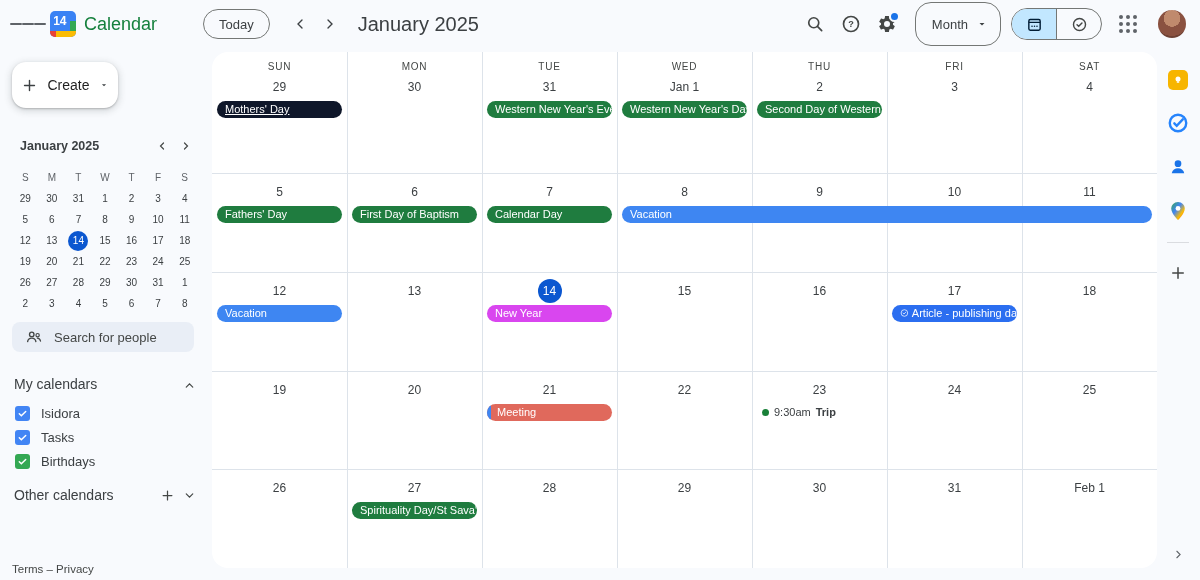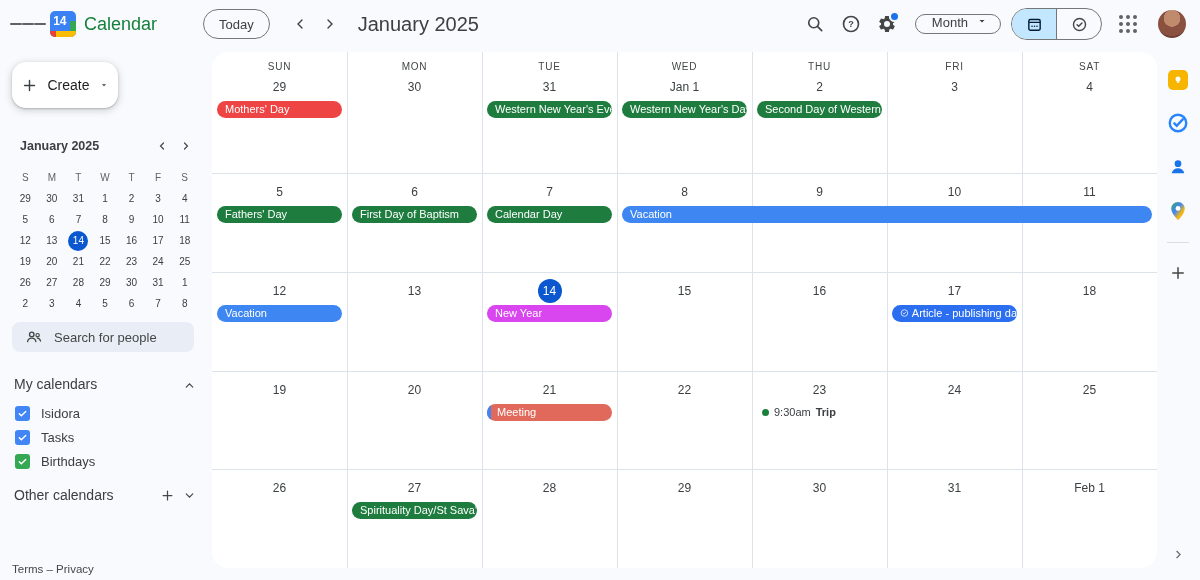--- a/index.html
+++ b/index.html
@@ -22,21 +22,21 @@
                font-weight:700;color:#fff;line-height:18px}
   .app-title{font-size:18px;margin-left:8px;color:#15803d}
   .today-btn{margin-left:46px;height:30px;padding:0 15px;border:1px solid #747775;border-radius:16px;
              font-size:13px;font-weight:500;color:#3c4043}
   .nav-arrows{display:flex;margin-left:16px;gap:2px}
   .nav-arrows .icon-btn{width:28px;height:28px}
   .page-title{font-size:20px;font-weight:400;margin-left:14px;white-space:nowrap}
   .tb-right{margin-left:auto;display:flex;align-items:center}
   .gear-dot{position:absolute;top:5px;right:5px;width:7px;height:7px;border-radius:50%;
             border:2px solid #f8fafd}
-  .month-btn{display:flex;gap:8px;height:20px;padding:0 12px 0 16px;
+  .month-btn{display:flex;align-items:center;gap:8px;height:44px;padding:0 12px 0 16px;
              border:1px solid #747775;border-radius:16px;font-size:13px;font-weight:500;margin:0 10px}
   .view-toggle{display:flex;height:30px;border:1px solid #747775;border-radius:16px;overflow:hidden}
   .view-toggle .half{width:44px;display:flex;align-items:center;justify-content:center}
   .view-toggle .half + .half{border-left:1px solid #747775}
   .apps-grid{display:grid;grid-template-columns:repeat(3,4px);grid-template-rows:repeat(3,4px);gap:3px}
   .apps-grid i{width:4px;height:4px;border-radius:50%;background:#5f6368}
   .avatar{width:28px;height:28px;border-radius:50%;margin-left:12px;flex:0 0 auto;
           background:radial-gradient(circle at 50% 30%,#c08a6d 0 34%,#8a5140 35% 72%,#6e4134 73%)}
 
   
@@ -362,21 +362,21 @@
         <div class="dcell">
           <span class="dow">FRI</span>
           <span class="dnum">3</span>
         </div>
         <div class="dcell">
           <span class="dow">SAT</span>
           <span class="dnum">4</span>
         </div>
       </div>
       <div class="events">
-        <div class="ev holiday" style="background: #ef4444; grid-column: 1 / span 1;"><span>Mothers' Day</span></div>
+        <div class="ev holiday" style="background: #0f172a; grid-column: 1 / span 1; text-decoration: underline;"><span>Mothers' Day</span></div>
         <div class="ev holiday" style="background: rgb(31, 124, 63); grid-column: 3 / span 1;"><span>Western New Year's Eve</span></div>
         <div class="ev holiday" style="background: rgb(31, 124, 63); grid-column: 4 / span 1;"><span>Western New Year's Day</span></div>
         <div class="ev holiday" style="background: rgb(31, 124, 63); grid-column: 5 / span 1;"><span>Second Day of Western I</span></div>
       </div>
     </div>
     <div class="week">
       <span class="sep" style="left: calc(14.2857%);"></span>
       <span class="sep" style="left: calc(28.5714%);"></span>
       <span class="sep" style="left: calc(42.8571%);"></span>
       <span class="sep" style="left: calc(57.1429%);"></span>

